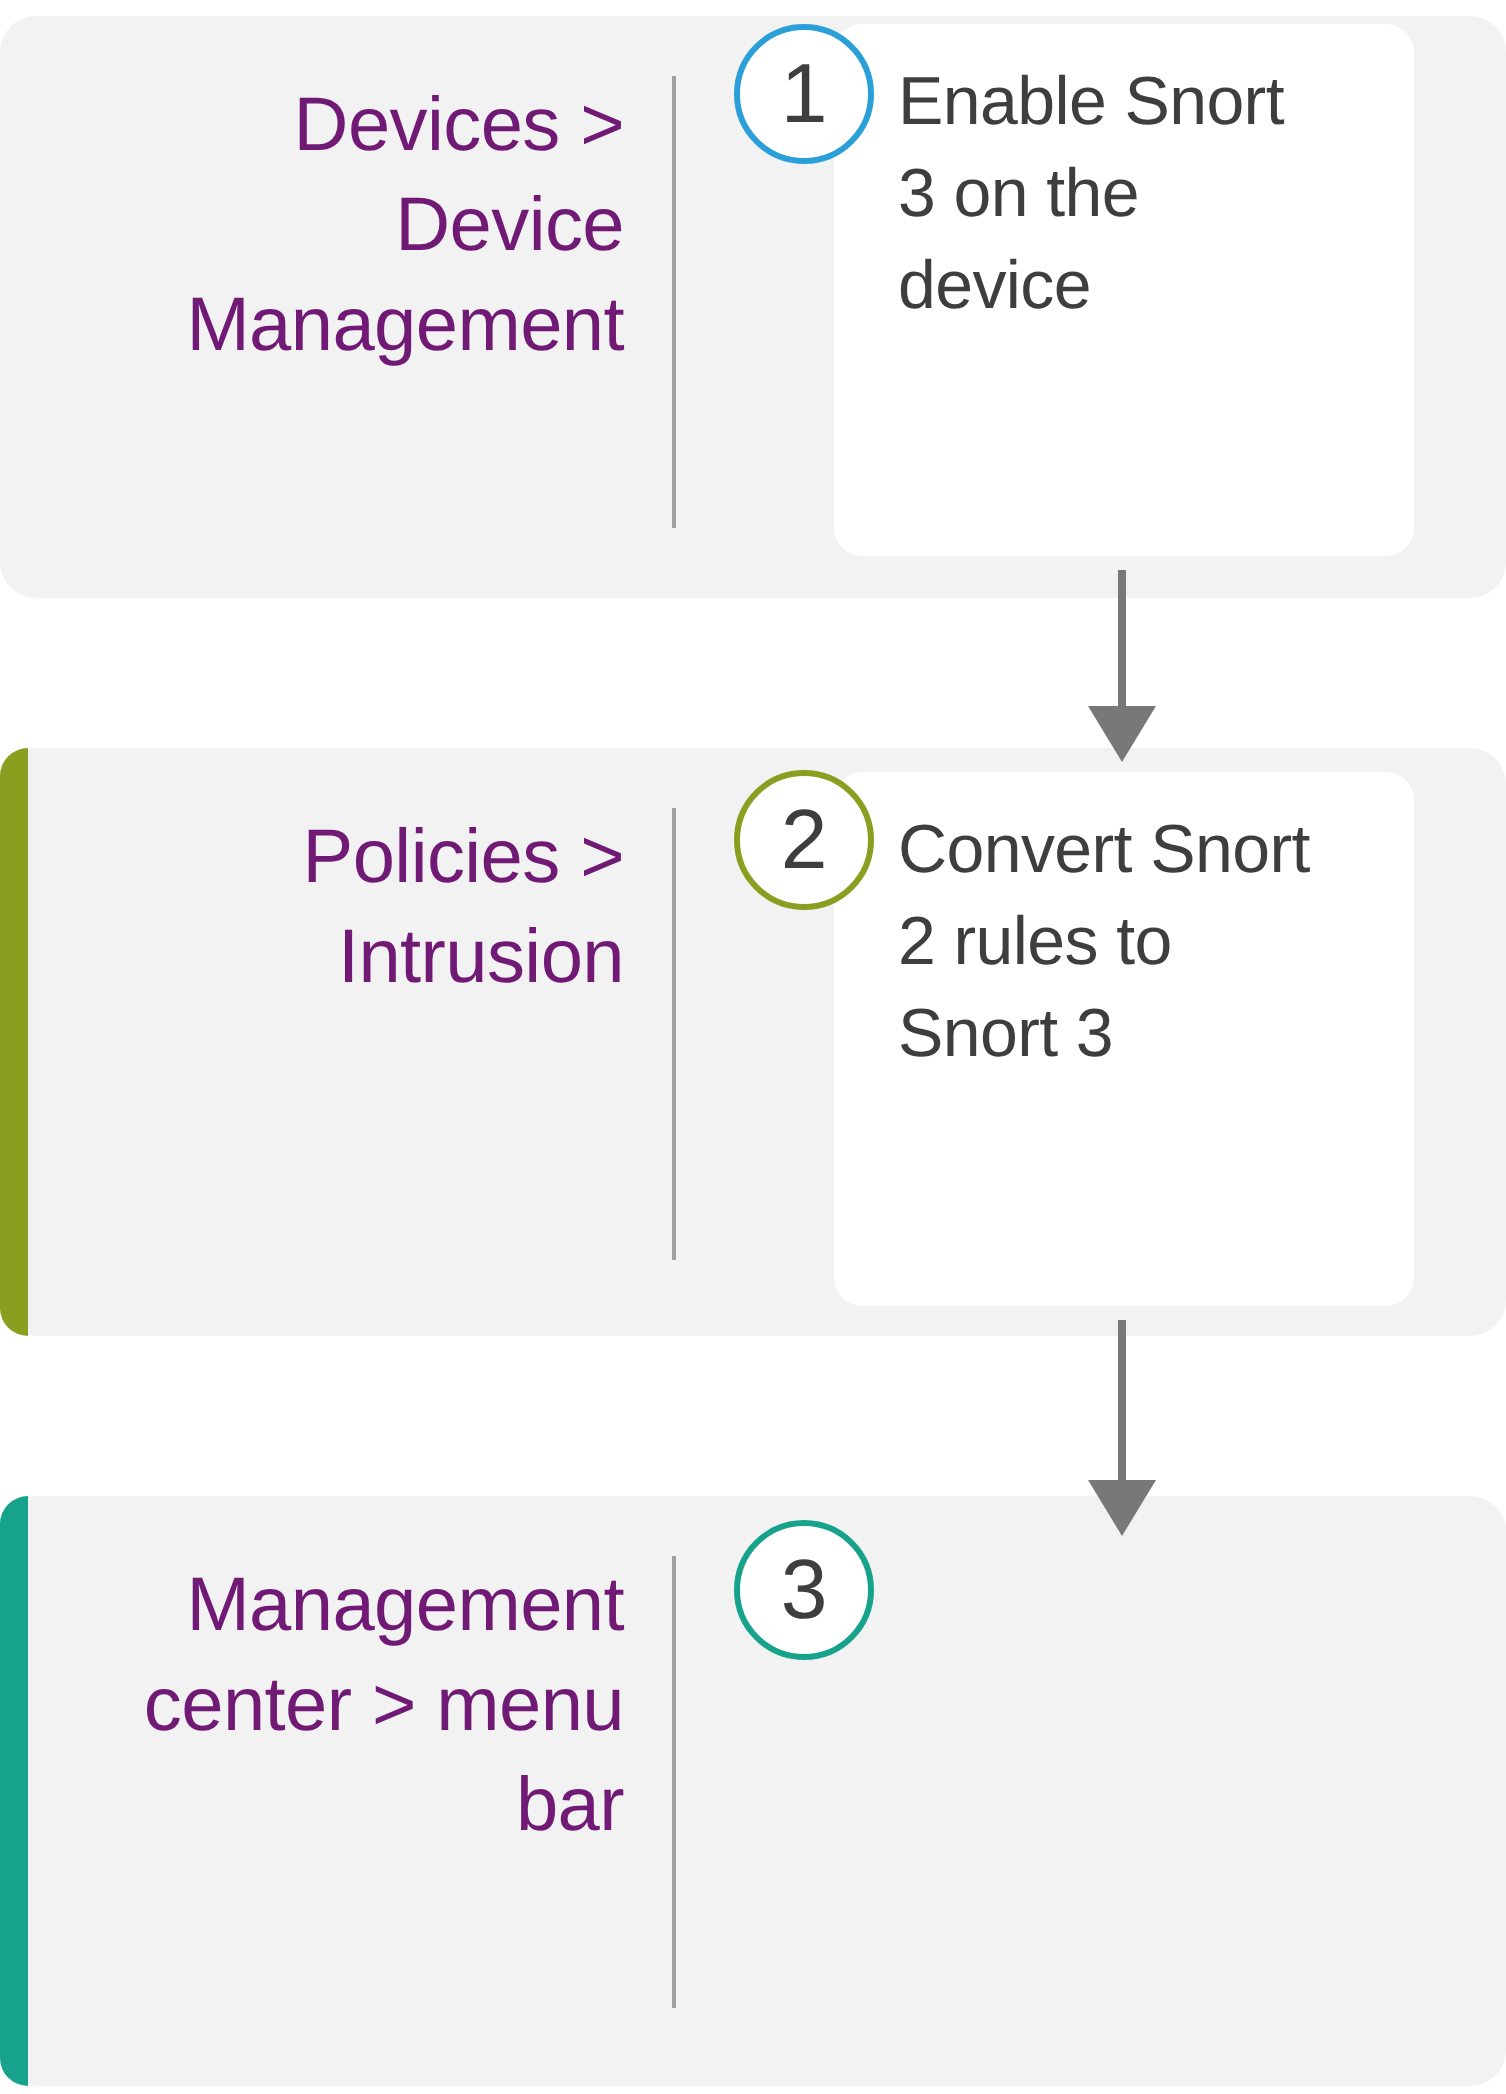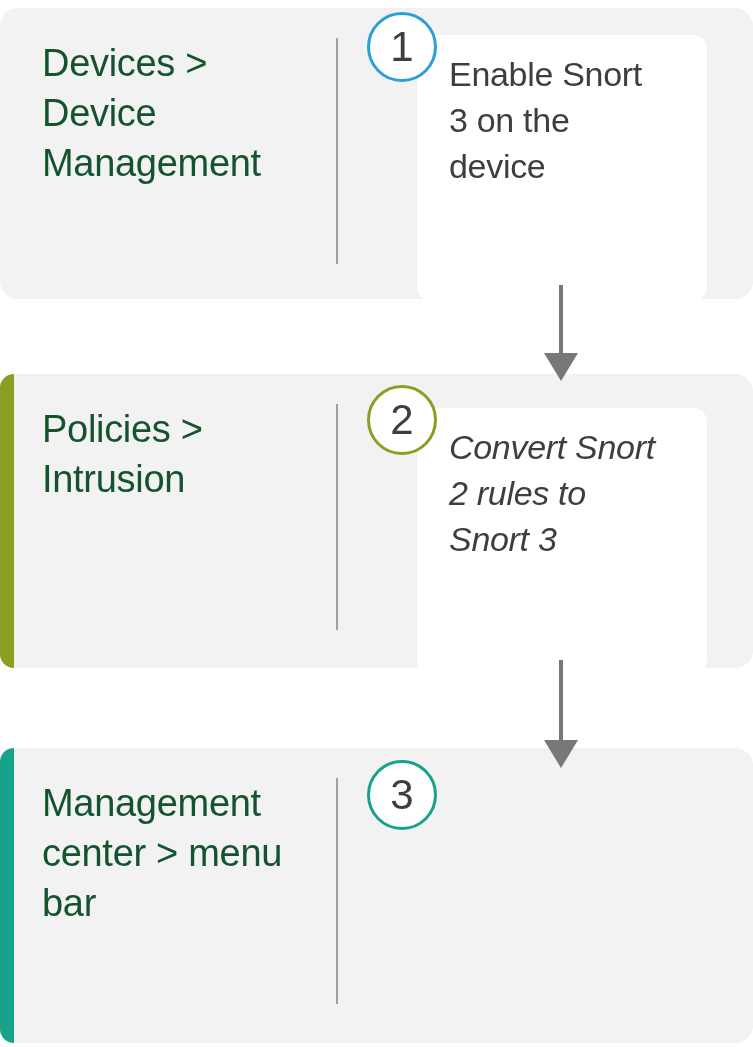--- a/index.html
+++ b/index.html
@@ -21,22 +21,22 @@
 
   
   .accent-bar {
     position: absolute; left: 0; top: 0; bottom: 0; width: 14px;
     border-radius: 18px 0 0 18px;
   }
 
   
   .nav-label {
     position: absolute; left: 42px; top: 30px; width: 270px;
-    font-size: 38px; line-height: 50px; color: #14532d;
-    letter-spacing: -0.3px; white-space: pre-line;
+    font-size: 38px; line-height: 50px; color: #701a75;
+    letter-spacing: -0.3px; white-space: pre-line; text-align: right;
   }
 
   
   .divider {
     position: absolute; left: 336px; top: 30px;
     width: 2px; height: 226px; background: #a0a0a0;
   }
 
   
   .badge {
@@ -48,22 +48,22 @@
   }
   #sec-1 .badge { top: 4px; }
   #sec-2 .badge { top: 11px; }
   #sec-3 .badge { top: 12px; }
 
   
   .card {
     position: absolute; left: 417px; width: 290px;
     background: #ffffff; border-radius: 14px; z-index: 1;
   }
-  #sec-1 .card { top: 27px;  height: 266px; }
-  #sec-2 .card { top: 34px; height: 267px; font-style: italic; }
+  #sec-1 .card { top: 4px;  height: 266px; }
+  #sec-2 .card { top: 12px; height: 267px; }
   #sec-3 .card { top: 17px; height: 268px; }
 
   .step-text {
     padding: 16px 16px 0 32px;
     font-size: 34px; line-height: 46px; color: #3e3e3e;
     letter-spacing: -0.3px; white-space: pre-line;
   }
 
   
   .arrow { position: absolute; z-index: 3; }

